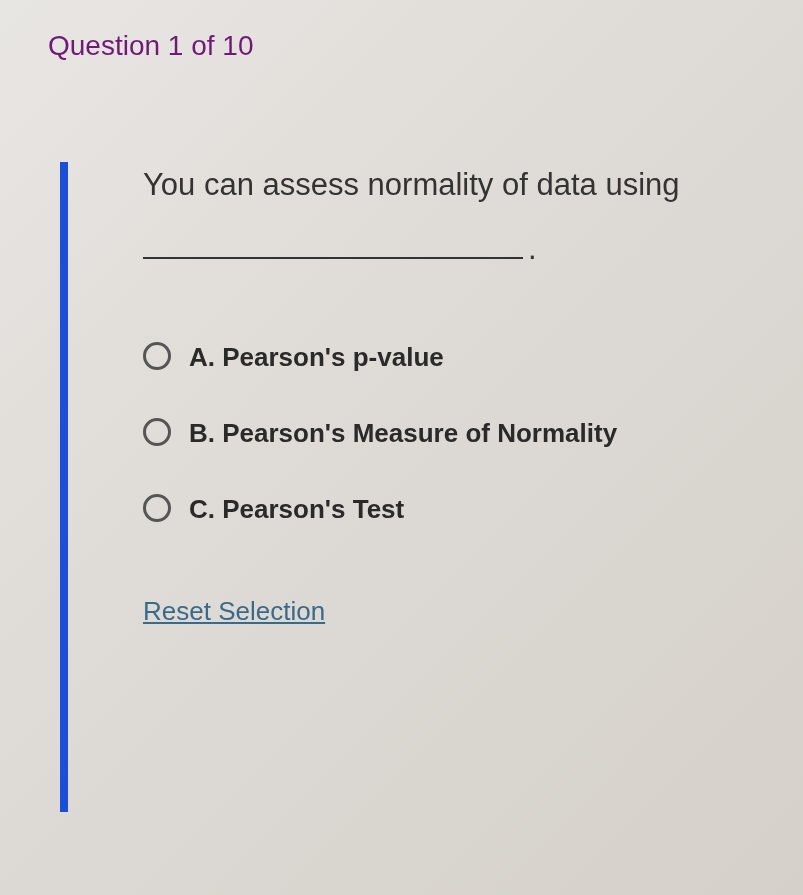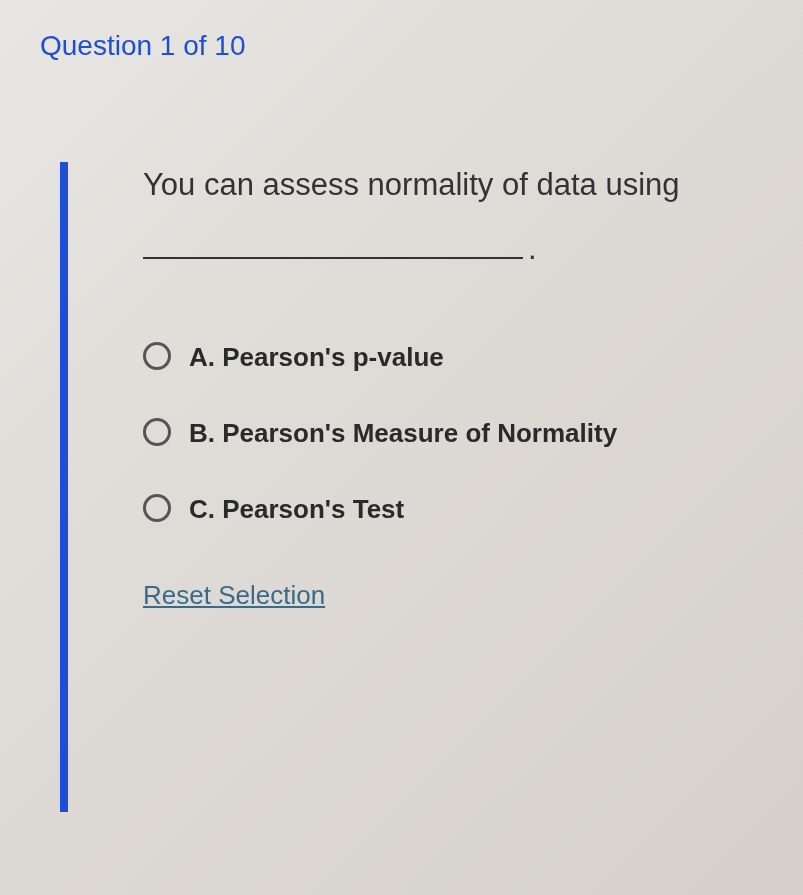--- a/index.html
+++ b/index.html
@@ -12,23 +12,23 @@
       height: 895px;
       background: linear-gradient(135deg, #e8e6e3 0%, #ddd9d4 50%, #d5d0ca 100%);
       font-family: Arial, Helvetica, sans-serif;
       color: #4a4a4a;
       padding: 30px 0 0 30px;
       position: relative;
       overflow: hidden;
     }
     .question-counter {
       font-size: 28px;
-      color: #1d4ed8;
+      color: #701a75;
       margin-bottom: 100px;
-      margin-left: 10px;
+      margin-left: 18px;
     }
     .content-wrapper {
       border-left: 8px solid #1d4ed8;
       padding-left: 75px;
       margin-left: 30px;
       min-height: 650px;
     }
     .question-text {
       font-size: 31px;
       color: #333;
@@ -68,21 +68,21 @@
     .option-label {
       font-size: 26px;
       font-weight: bold;
       color: #2a2a2a;
     }
     .reset-link {
       font-size: 26px;
       color: #3a6a8a;
       text-decoration: underline;
       cursor: pointer;
-      margin-top: 10px;
+      margin-top: 26px;
       display: inline-block;
     }
   </style>
 </head>
 <body>
 
 <div class="question-counter">
   <span>Question </span><span>1</span><span> of </span><span>10</span>
 </div>
 

